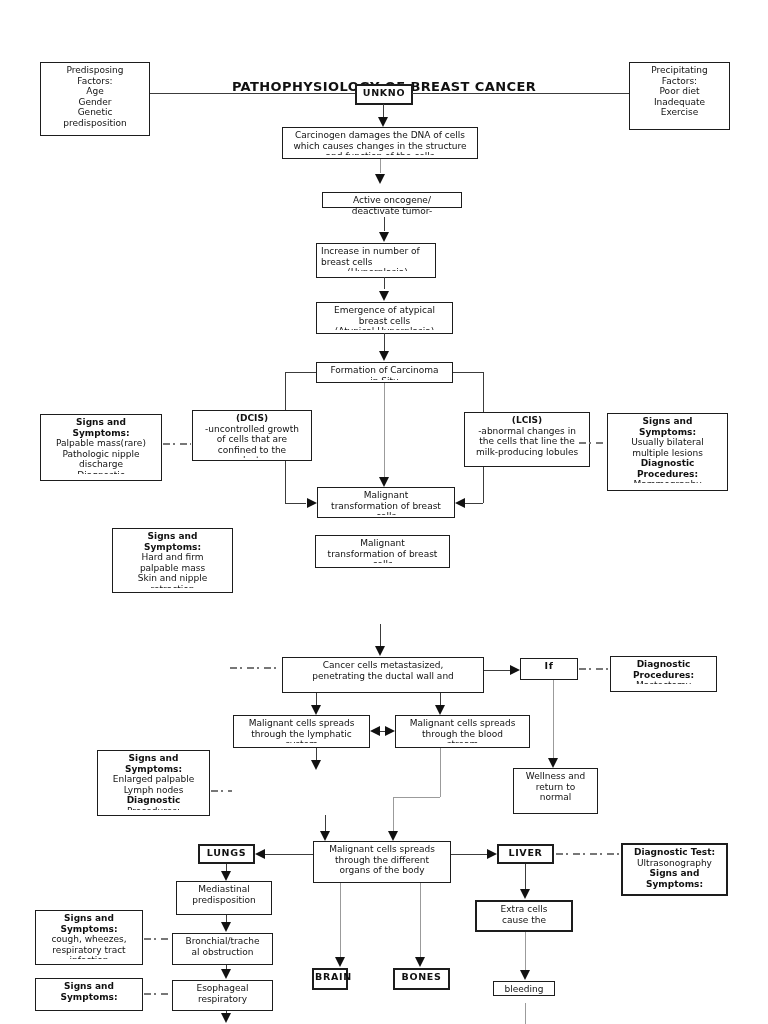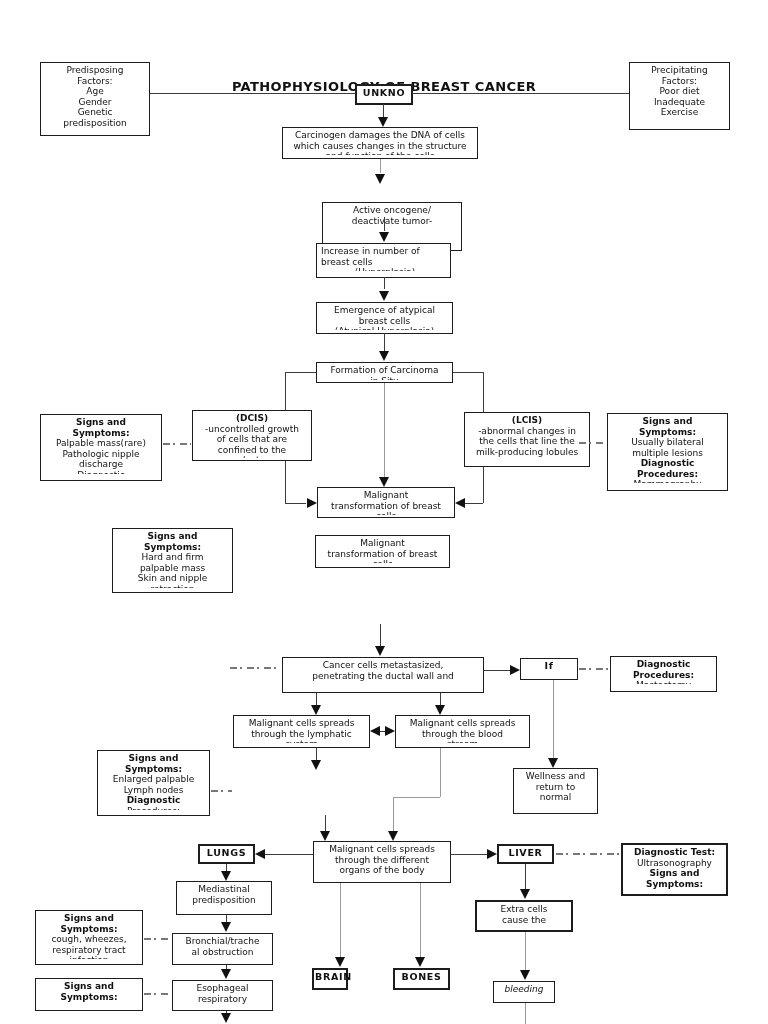--- a/index.html
+++ b/index.html
@@ -50,25 +50,25 @@
       <div class="line bu">Factors:</div>
       <div class="line ">Poor diet</div>
       <div class="line ">Inadequate</div>
       <div class="line ">Exercise</div>
     </div>
     <div class="box" style="left: 282px; top: 127px; width: 196px; height: 32px;">
       <div class="line ">Carcinogen damages the DNA of cells</div>
       <div class="line ">which causes changes in the structure</div>
       <div class="clip">and function of the cells</div>
     </div>
-    <div class="box vcenter" style="left: 322px; top: 202px; width: 140px; height: 49px;">
+    <div class="box vcenter" style="left: 322px; top: 192px; width: 140px; height: 16px;">
       <div class="line ">Active oncogene/</div>
       <div class="line ">deactivate tumor-</div>
     </div>
-    <div class="box left" style="left: 316px; top: 243px; width: 135px; height: 35px;">
+    <div class="box left" style="left: 316px; top: 243px; width: 120px; height: 35px;">
       <div class="line ">Increase in number of</div>
       <div class="line ">breast cells</div>
       <div class="clip">(Hyperplasia)</div>
     </div>
     <div class="box" style="left: 316px; top: 302px; width: 137px; height: 32px;">
       <div class="line ">Emergence of atypical</div>
       <div class="line ">breast cells</div>
       <div class="clip">(Atypical Hyperplasia)</div>
     </div>
     <div class="box" style="left: 316px; top: 362px; width: 137px; height: 21px;">
@@ -201,21 +201,21 @@
     <div class="box vcenter" style="left: 35px; top: 978px; width: 108px; height: 33px;">
       <div class="line b">Signs and</div>
       <div class="line b">Symptoms:</div>
     </div>
     <div class="box thick vcenter labelbox" style="left: 312px; top: 968px; width: 36px; height: 22px;">
       <div class="line b">BRAIN</div>
     </div>
     <div class="box thick vcenter labelbox" style="left: 393px; top: 968px; width: 57px; height: 22px;">
       <div class="line b">BONES</div>
     </div>
-    <div class="box vcenter" style="left: 493px; top: 981px; width: 62px; height: 22px; font-style: italic;">
+    <div class="box vcenter" style="left: 493px; top: 981px; width: 62px; height: 15px;">
       <div class="line ">bleeding</div>
     </div>
     <div class="vline" style="left: 383px; top: 104px; height: 13px;"></div>
     <div class="vline gray" style="left: 380px; top: 159px; height: 14px;"></div>
     <div class="vline" style="left: 384px; top: 217px; height: 14px;"></div>
     <div class="vline" style="left: 384px; top: 277px; height: 12px;"></div>
     <div class="vline" style="left: 384px; top: 333px; height: 18px;"></div>
     <div class="vline" style="left: 285px; top: 372px; height: 38px;"></div>
     <div class="vline" style="left: 483px; top: 372px; height: 40px;"></div>
     <div class="vline gray" style="left: 384px; top: 383px; height: 95px;"></div>

